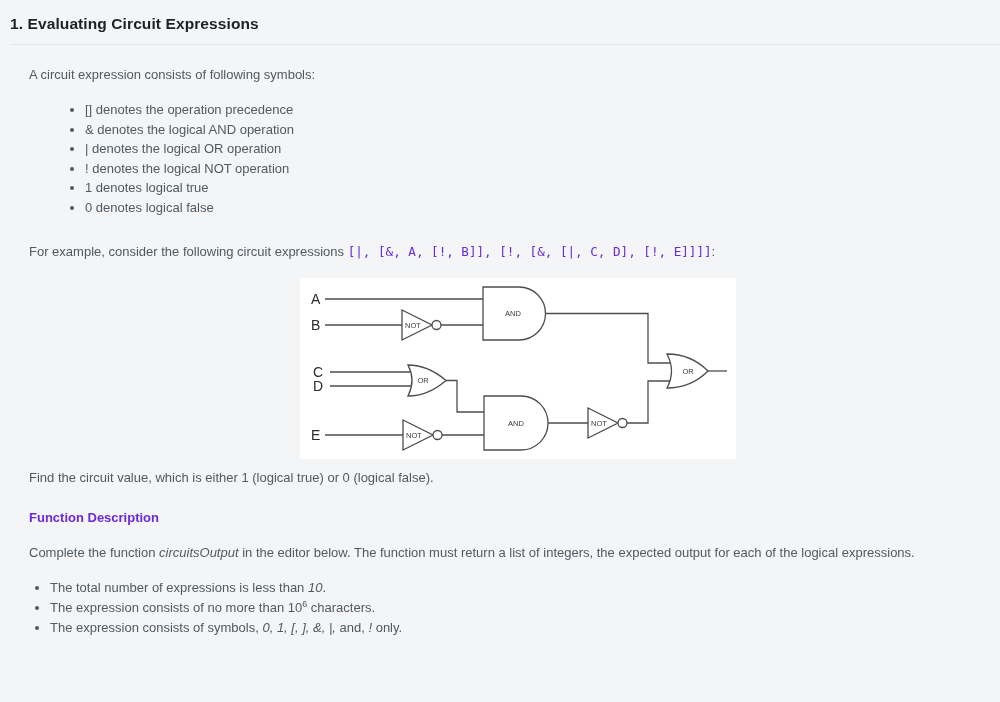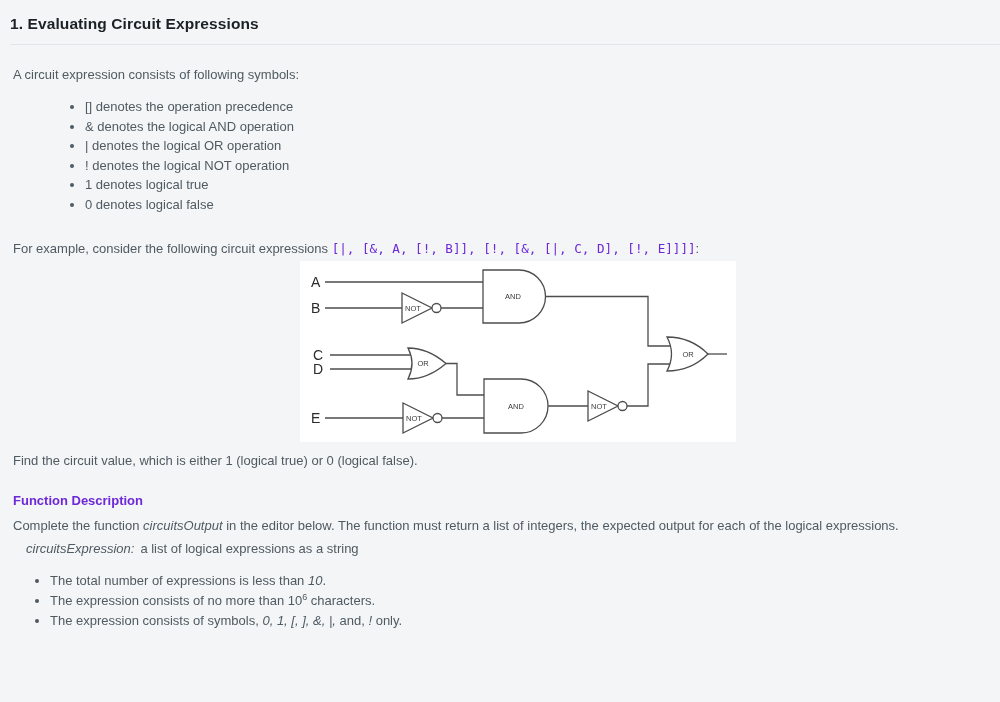--- a/index.html
+++ b/index.html
@@ -25,21 +25,21 @@
   }
   .title-divider {
     margin: 11px 0 0 10px;
     border: none;
     border-top: 1px solid #e3e6e8;
     height: 0;
   }
 
   .content { padding: 0 13px; }
 
-  p { margin: 0; line-height: 1.42; }
+  p { margin: 16px; line-height: 1.42; }
 
   .intro { margin-top: 21px; }
 
   ul.symbols {
     margin: 13px 0 0 0;
     padding: 0 0 0 37px;
     list-style: disc;
   }
   ul.symbols li { line-height: 19.5px; margin-left: 35px; }
 
@@ -172,21 +172,20 @@
         <text class="input-label" x="13" y="113">D</text>
         <text class="input-label" x="11" y="162">E</text>
       </svg>
     </div>
 
     <p class="find-value">Find the circuit value, which is either 1 (logical true) or 0 (logical false).</p>
 
     <p class="section-heading">Function Description</p>
     <p class="fd-body"><span>Complete the function </span><span class="seg-italic">circuitsOutput</span><span> in the editor below. The function must return a list of integers, the expected output for each of the logical expressions.</span></p>
 
-    <p class="param-line"><span class="param-name">circuitsExpression:</span><span class="param-desc">a list of logical expressions as a string</span></p>
 
     <ul class="constraints">
       <li><span>The total number of expressions is less than </span><span class="seg-italic">10</span><span>.</span></li>
       <li><span>The expression consists of no more than 10</span><sup>6</sup><span> characters.</span></li>
       <li><span>The expression consists of symbols, </span><span class="seg-italic">0, 1, [, ], &amp;, |,</span><span> and, </span><span class="seg-italic">!</span><span> only.</span></li>
     </ul>
 
   </div>
 </div>
 

